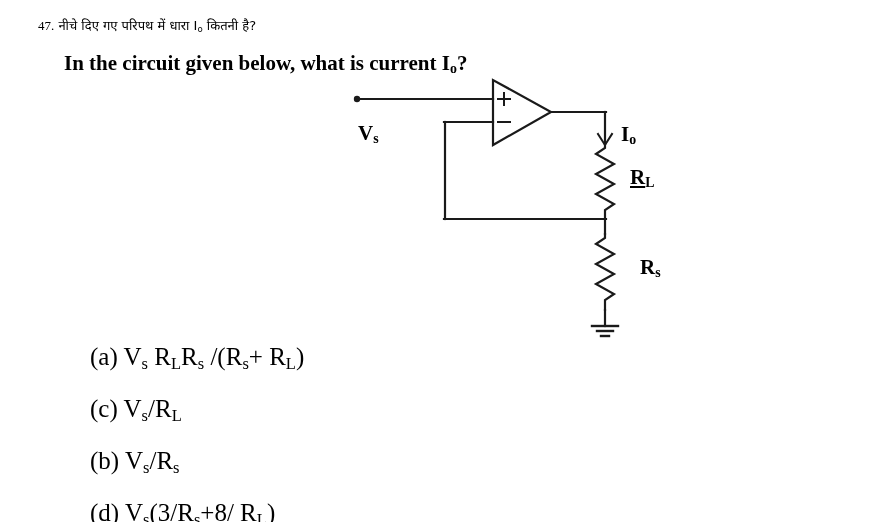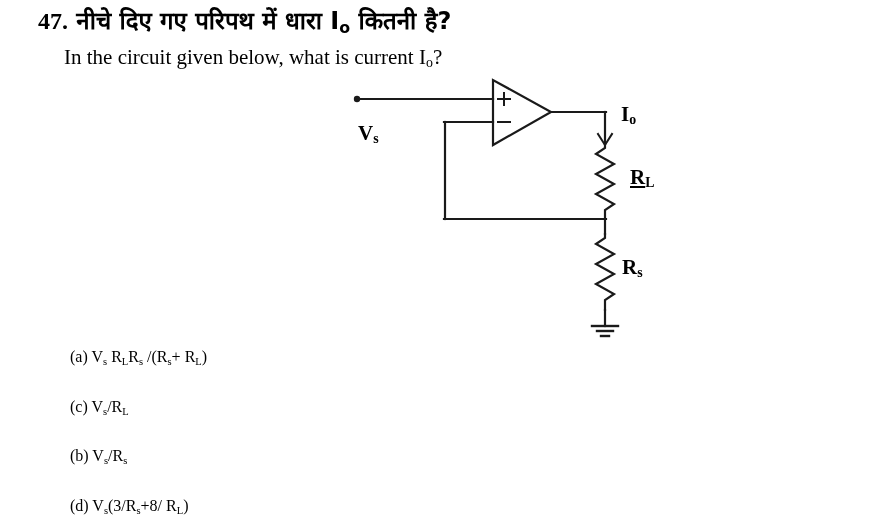--- a/index.html
+++ b/index.html
@@ -17,35 +17,36 @@
   }
 
   .q-block {
     position: absolute;
     left: 38px;
     top: 8px;
     width: 600px;
   }
 
   .q-line-hi {
-    font-size: 24px;
-    line-height: 26px;
+    font-size: 13px;
+    line-height: 36px;
     white-space: nowrap;
     font-family: "DejaVu Sans", "Liberation Sans", sans-serif;
-    font-weight: 700;
+    font-weight: 400;
   }
   .q-line-hi .qnum {
     font-family: "Liberation Serif", "DejaVu Serif", serif;
   }
   .q-line-en {
     font-size: 21px;
     line-height: 28px;
     white-space: nowrap;
     margin-top: 2px;
     margin-left: 26px;
+    font-weight: bold;
   }
 
   sub {
     font-size: 0.66em;
     vertical-align: -0.25em;
   }
 
   
   .circuit {
     position: absolute;
@@ -62,36 +63,37 @@
     position: absolute;
     font-size: 21px;
     line-height: 1;
     font-weight: bold;
     font-family: "Liberation Serif", "DejaVu Serif", serif;
     white-space: nowrap;
   }
   .clabel sub { font-weight: bold; }
 
   .lbl-vs { left: 18px; top: 51px; }
-  .lbl-io { left: 281px; top: 32px; }
+  .lbl-io { left: 281px; top: 52px; }
   .lbl-rl { left: 290px; top: 95px; text-decoration: underline; }
-  .lbl-rs { left: 282px; top: 185px; }
+  .lbl-rs { left: 300px; top: 185px; }
 
   
   .options {
     position: absolute;
     left: 70px;
     top: 345px;
     width: 500px;
   }
   .option {
-    font-size: 16px;
+    font-size: 25px;
     line-height: 23px;
     margin-bottom: 22px;
     white-space: nowrap;
+    margin-left: 20px;
   }
 </style>
 </head>
 <body>
 
 <div class="q-block">
   <div class="q-line-hi">
     <span class="qnum">47.</span>
     <span>नीचे दिए गए परिपथ में धारा I</span><sub>o</sub><span> कितनी है?</span>
   </div>

